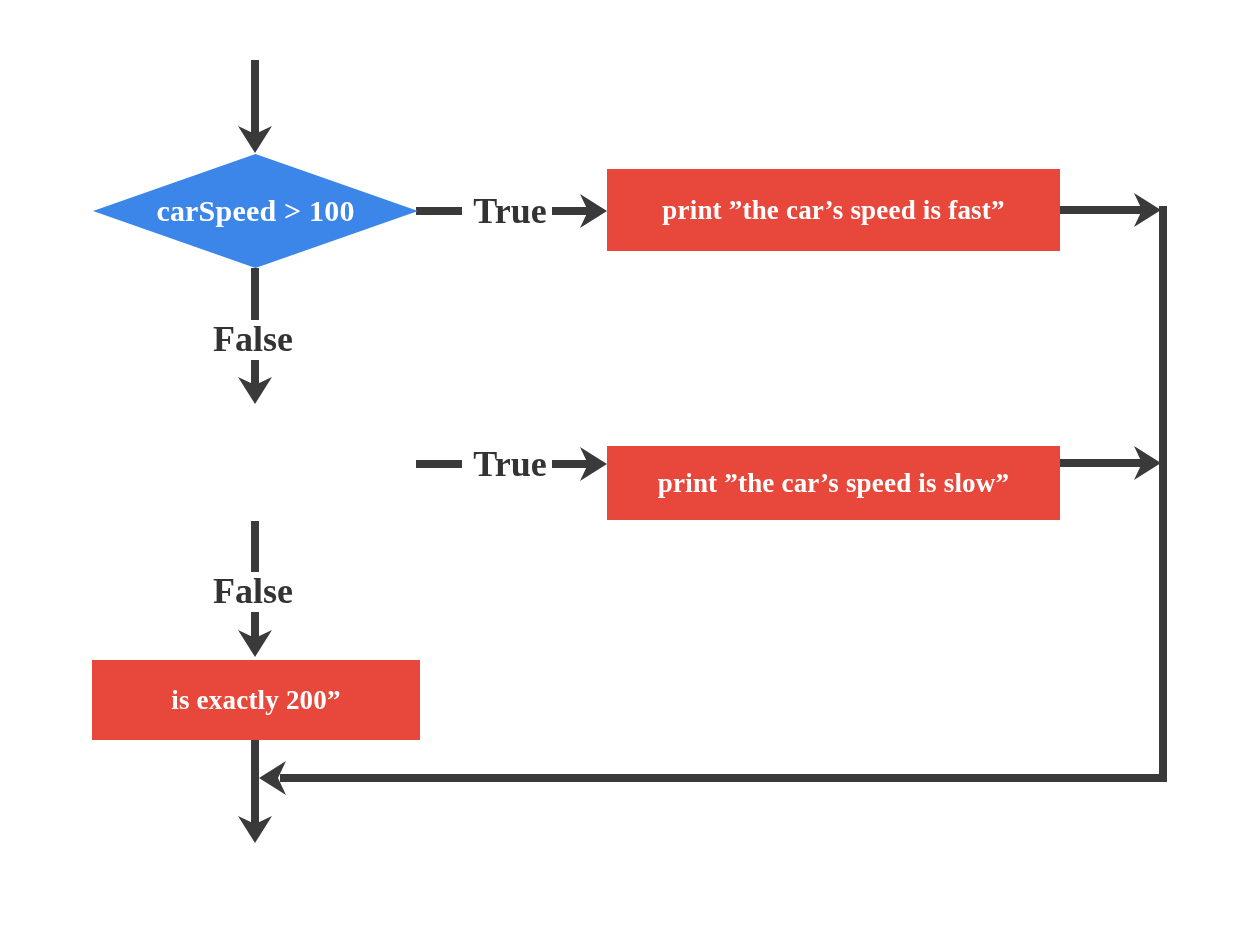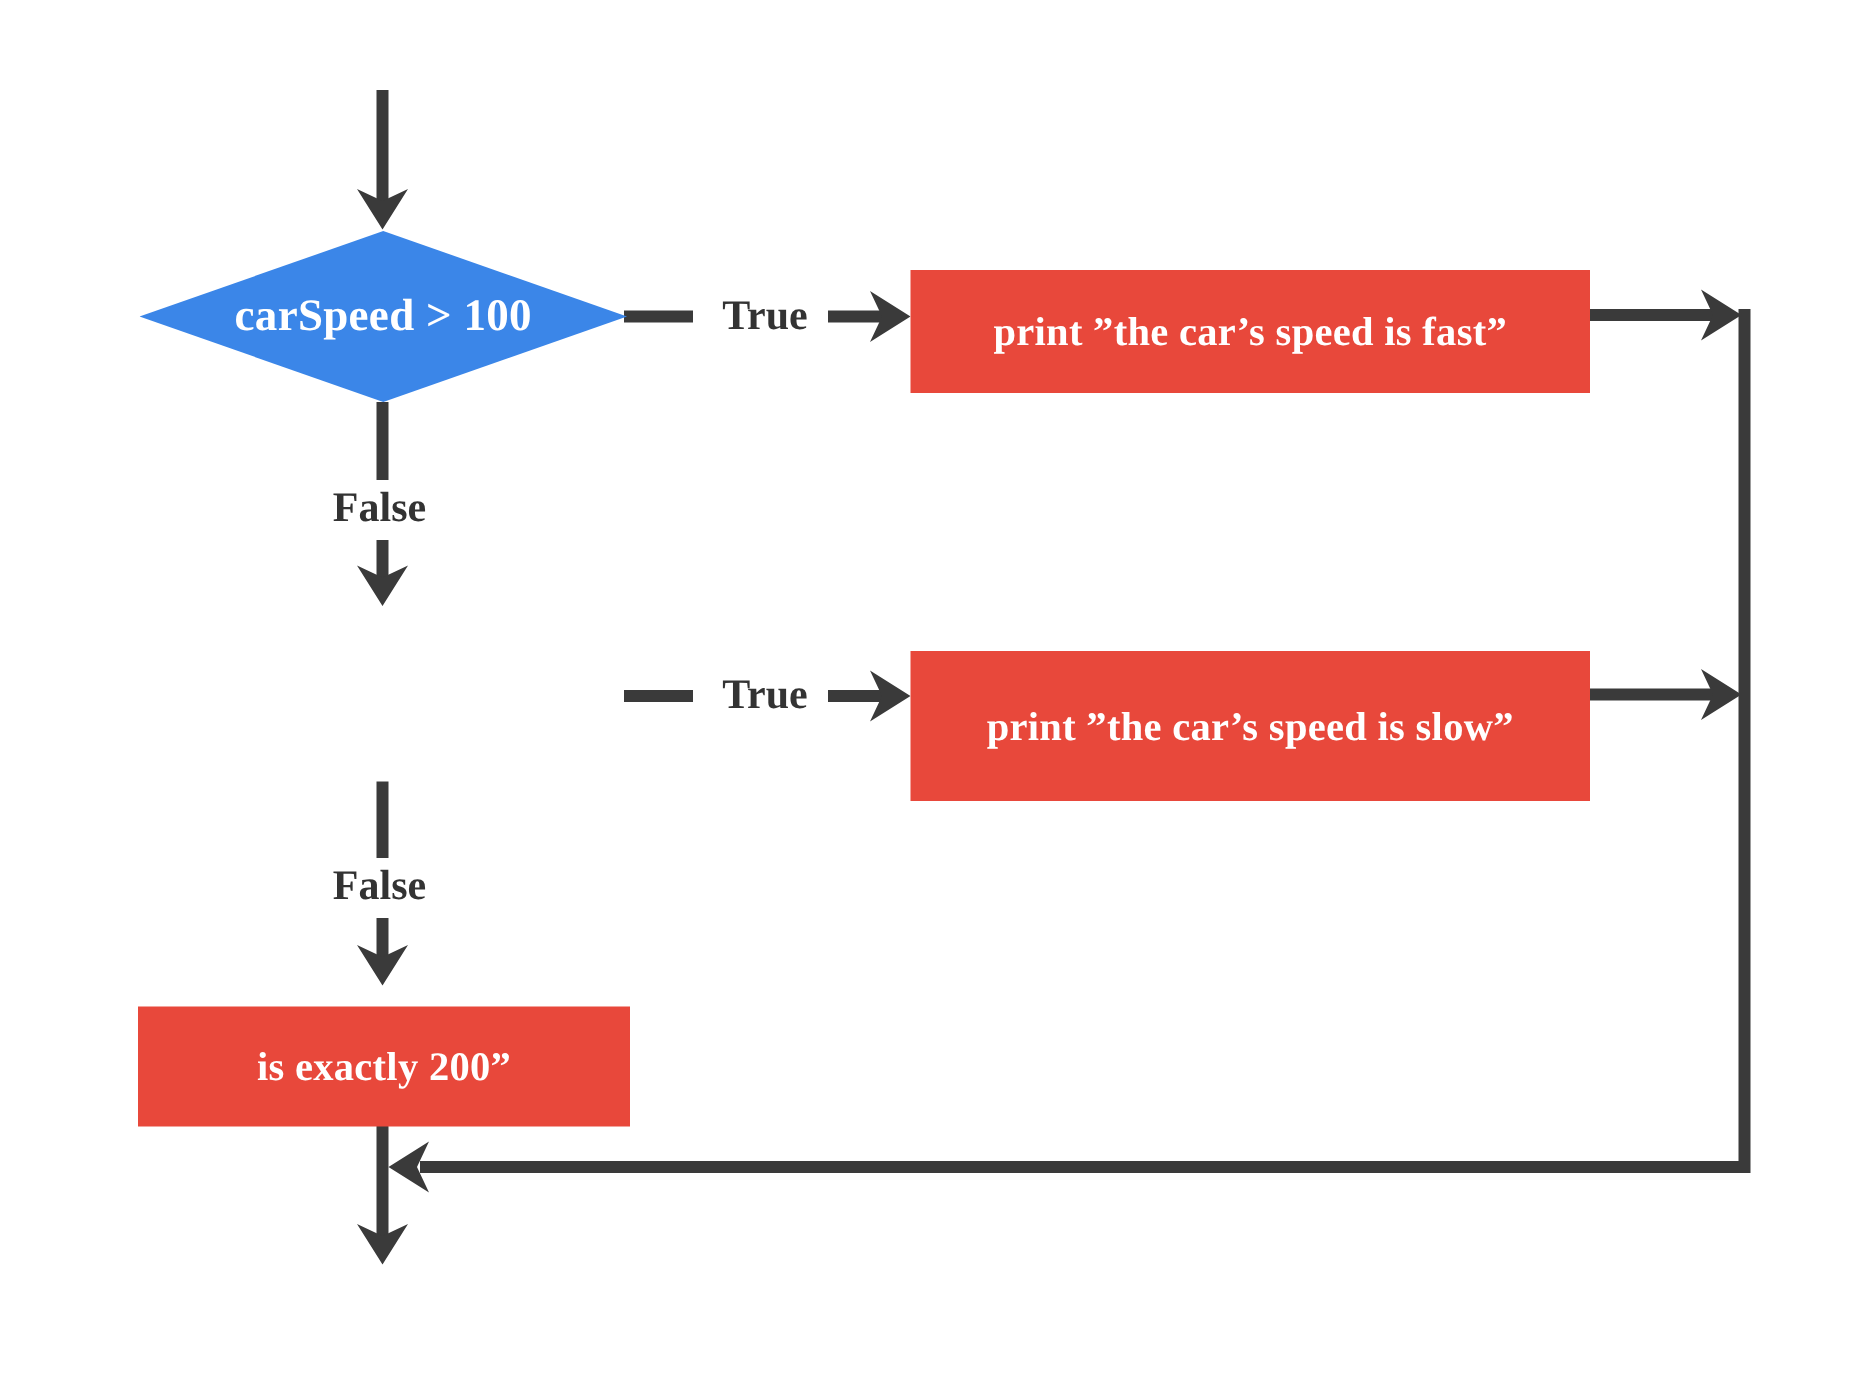--- a/index.html
+++ b/index.html
@@ -36,26 +36,25 @@
     display: flex;
     flex-direction: column;
     align-items: center;
     justify-content: center;
     color: var(--node-text, #ffffff);
     font-size: 27px;
     font-weight: bold;
     line-height: 31px;
     text-align: center;
     letter-spacing: 0.2px;
-    margin-top: 11px;
   }
   .edge-label {
     position: absolute;
     transform: translate(-50%, -50%);
-    font-size: 28px;
+    font-size: 36px;
     font-weight: bold;
     color: var(--edge-label, #333333);
     white-space: nowrap;
   }
 </style>
 </head>
 <body>
 
 <div class="stage">
 
@@ -95,21 +94,21 @@
 
   <div class="diamond" style="left:93px; top:154px; width:325px; height:114px;">
     <span>carSpeed &gt; 100</span>
   </div>
 
   <div class="process" style="left:607px; top:169px; width:453px; height:82px;">
     <span>print ”the car’s speed is fast”</span>
   </div>
 
 
-  <div class="process" style="left:607px; top:423px; width:453px; height:100px;text-align:center;">
+  <div class="process" style="left:607px; top:446px; width:453px; height:74px;text-align:center;">
     <span>print ”the car’s speed is slow”</span>
   </div>
 
   <div class="process" style="left:92px; top:660px; width:328px; height:80px;">
     <span>is exactly 200”</span>
   </div>
 
   <span class="edge-label" style="left:510px; top:211px;">True</span>
   <span class="edge-label" style="left:253px; top:339px;">False</span>
   <span class="edge-label" style="left:510px; top:464px;">True</span>

